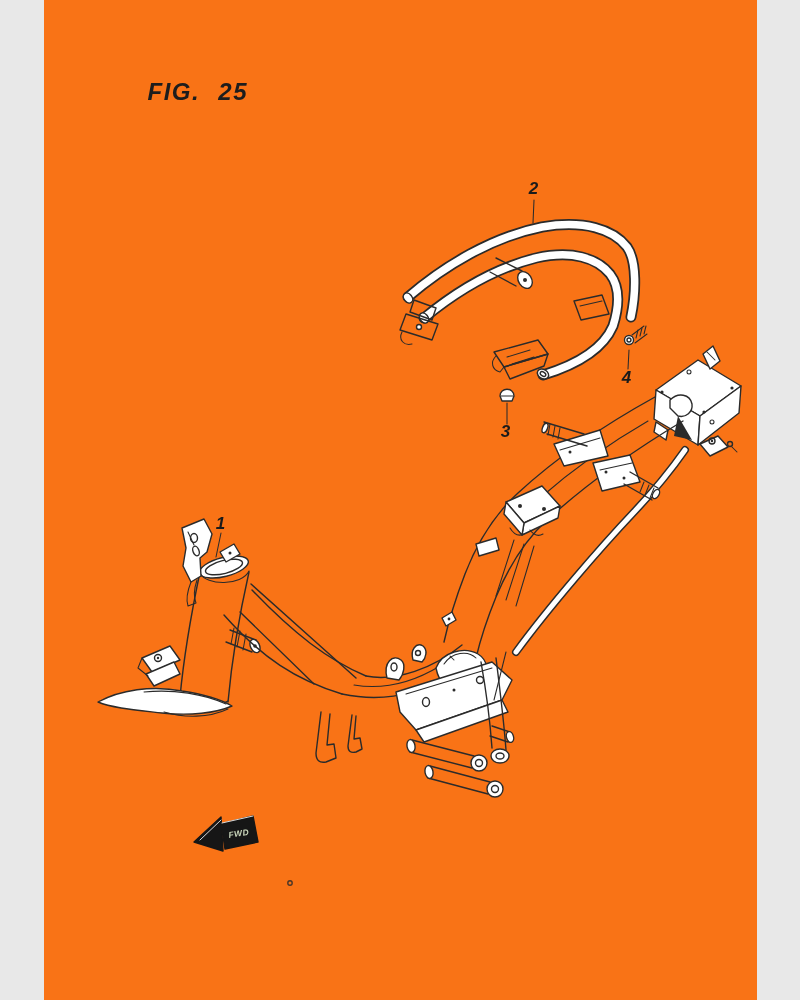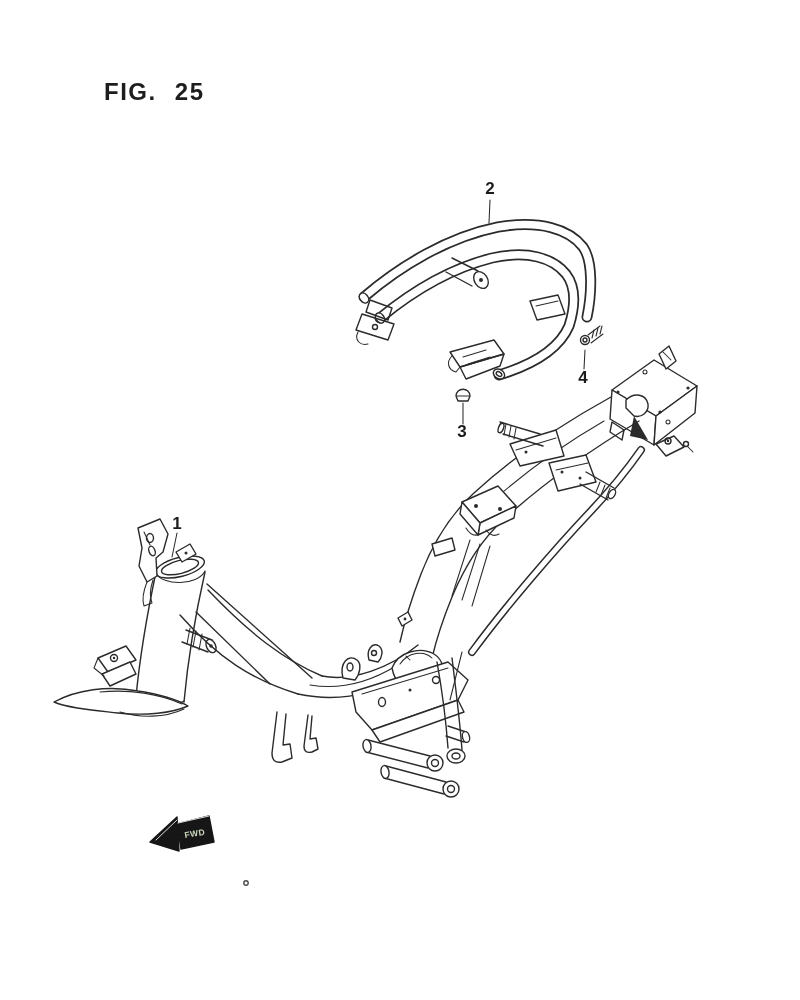--- a/index.html
+++ b/index.html
@@ -1,18 +1,18 @@
 <!DOCTYPE html>
 <html><head>
 <meta charset="utf-8">
 <style>
   html,body{margin:0;padding:0;background:#e8e8e8;}
   .page{
-    position:relative;width:800px;height:1000px;background:#ffffff;
-    font-family:"Liberation Sans", sans-serif;overflow:hidden;margin:0 auto;
+    position:relative;width:713px;height:1000px;background:#f97316;
+    font-family:"Liberation Sans", sans-serif;overflow:hidden;margin:0 auto;font-style:italic;
   }
   .fig-title{
     position:absolute;left:104px;top:78px;
     font-size:24px;font-weight:bold;color:#1d1d1d;
     letter-spacing:1.5px;word-spacing:10px;
   }
   .callout{
     position:absolute;transform:translate(-50%,-50%);
     font-size:17px;font-weight:bold;color:#1b1b1b;
   }

